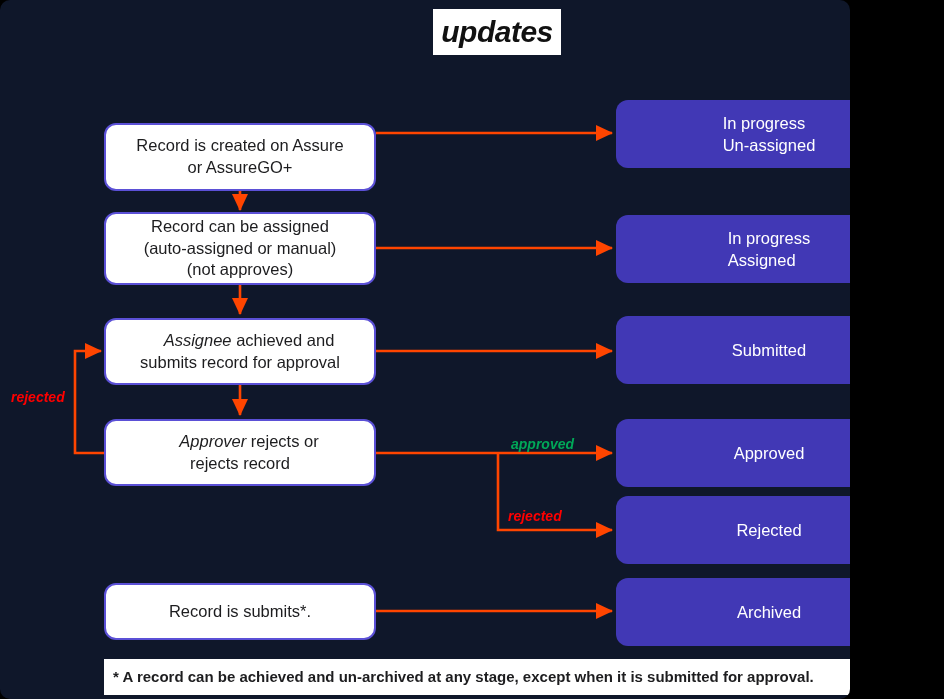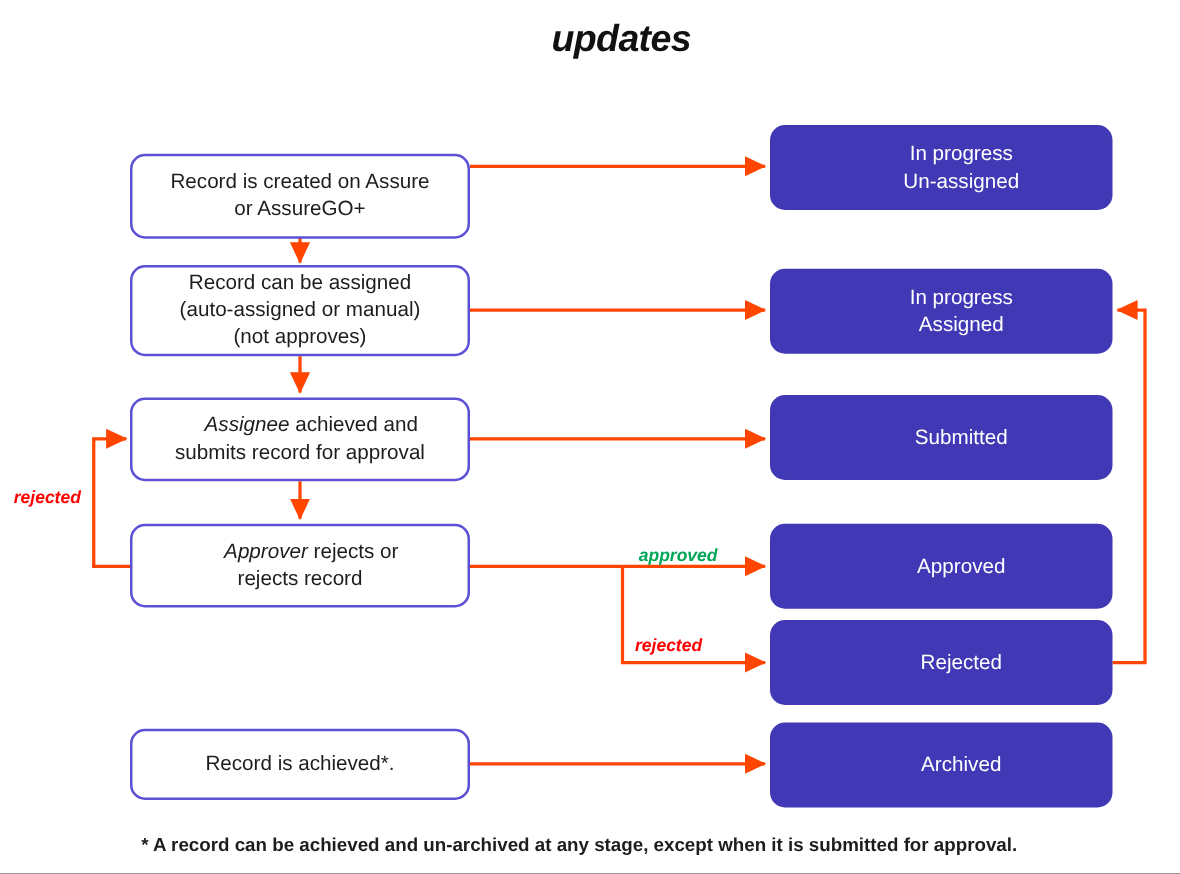--- a/index.html
+++ b/index.html
@@ -6,24 +6,25 @@
   html, body {
     margin: 0;
     padding: 0;
     background: #000000;
   }
   body {
     font-family: "Liberation Sans", sans-serif;
   }
   #canvas {
     position: relative;
-    width: 944px;
+    width: 850px;
     height: 699px;
-    background: #ffffff;
+    background: #0f172a;
     overflow: hidden;
+    border-radius: 10px;
   }
 
   
   #title-chip {
     position: absolute;
     left: 433px;
     top: 9px;
     width: 128px;
     height: 46px;
     background: #ffffff;
@@ -77,21 +78,20 @@
 
   
   .status-box {
     position: absolute;
     box-sizing: border-box;
     background: #4138b5;
     border-radius: 12px;
     display: flex;
     align-items: center;
     justify-content: center;
-    text-align: center;
     padding-left: 32px;
   }
   .status-box .status-text {
     font-family: "Liberation Sans", sans-serif;
     font-size: 16.5px;
     color: #ffffff;
     line-height: 1.35;
   }
 
   
@@ -200,21 +200,21 @@
 
   <div class="proc-box" style="left:104px; top:419px; width:272px; height:67px;">
     <div class="proc-text">
       <span class="em">Approver</span><span> rejects or</span><br>
       <span>rejects record</span>
     </div>
   </div>
 
   <div class="proc-box" style="left:104px; top:583px; width:272px; height:57px;">
     <div class="proc-text">
-      <span>Record is achieved*.</span>
+      <span>Record is submits*.</span>
     </div>
   </div>
 
   <div class="status-box" style="left:616px; top:100px; width:274px; height:68px;">
     <div class="status-text">
       <span>In progress</span><br>
       <span>Un-assigned</span>
     </div>
   </div>
 

